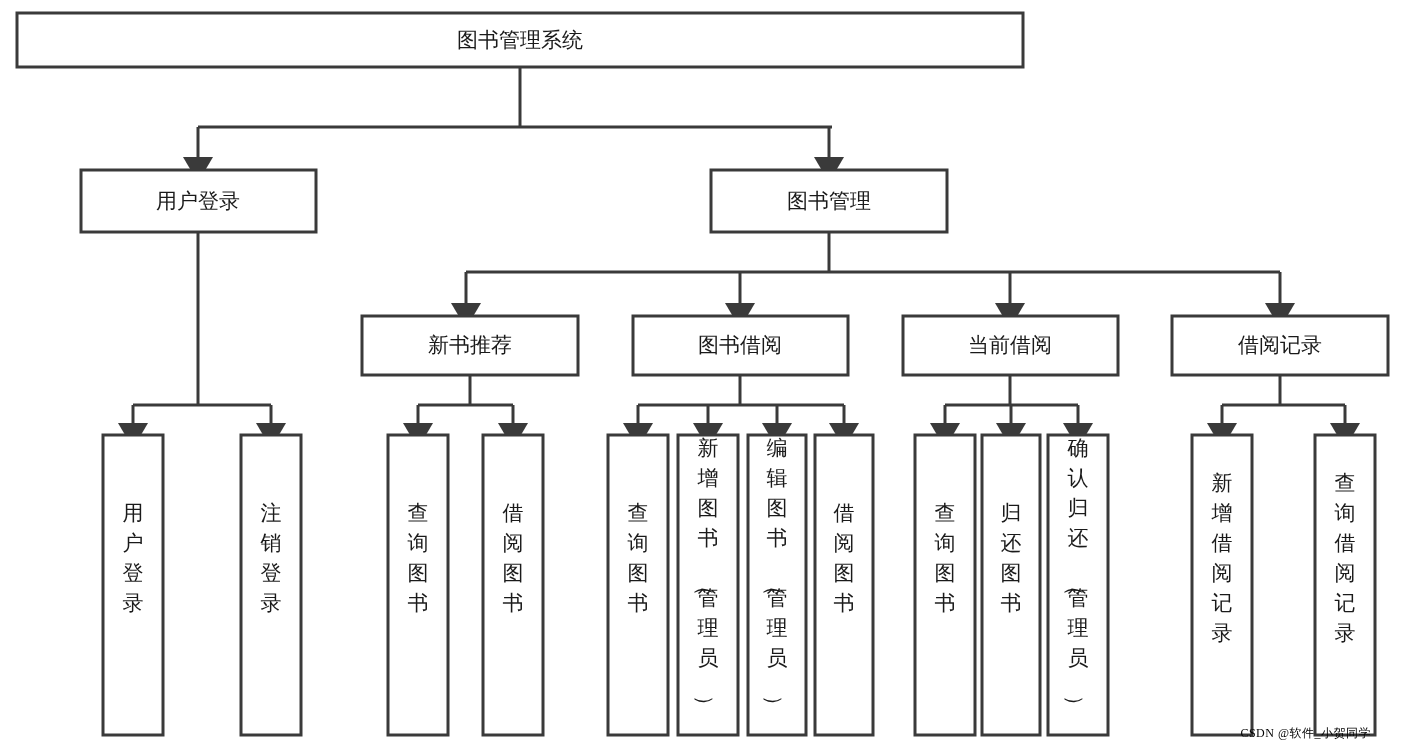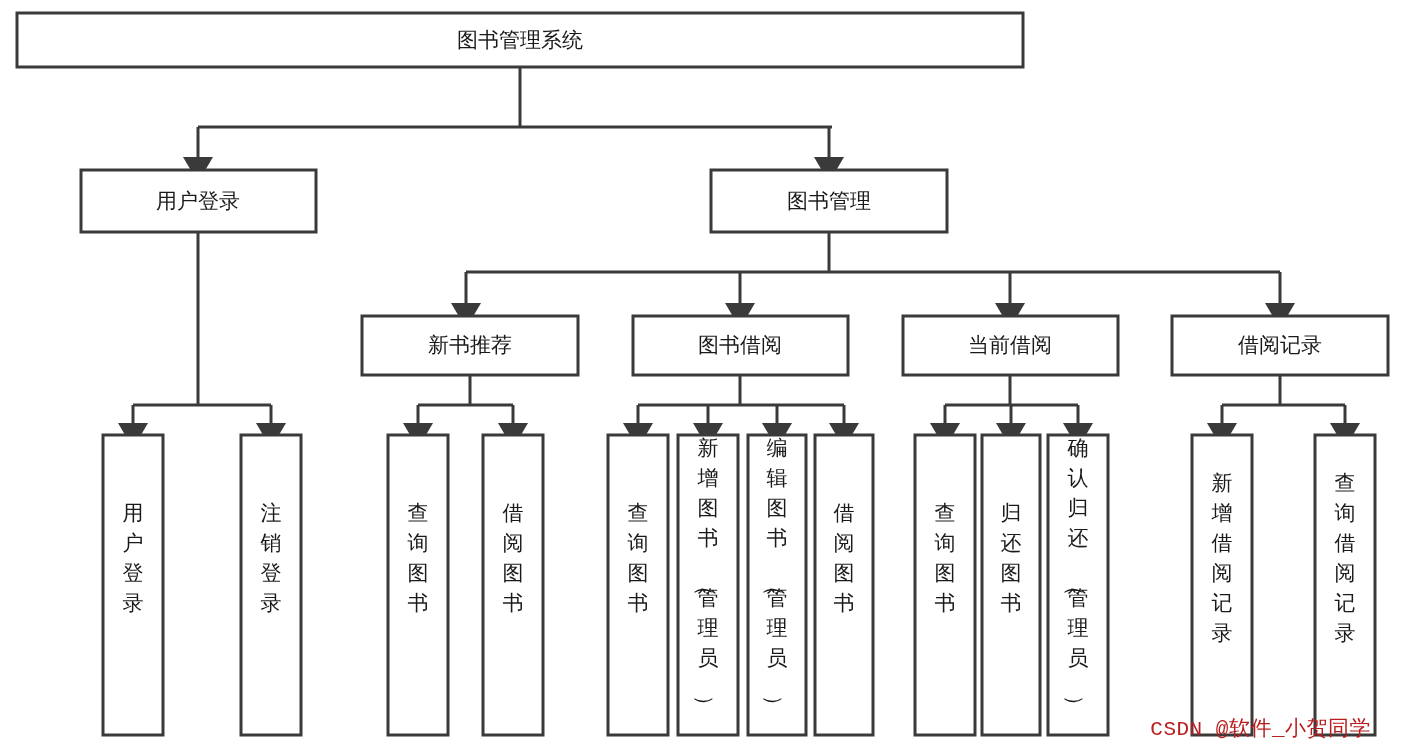--- a/index.html
+++ b/index.html
@@ -14,22 +14,22 @@
   .node-label{
     fill:#1a1a1a;font-family:"Liberation Sans","DejaVu Sans",sans-serif;
     font-size:21px;text-anchor:middle;dominant-baseline:middle;
   }
   .node-label-v{
     fill:#1a1a1a;font-family:"Liberation Sans","DejaVu Sans",sans-serif;
     font-size:21px;text-anchor:middle;
   }
   .watermark{
     position:absolute;right:8px;bottom:5px;
-    color:#b91c1c;font-size:21px;letter-spacing:.5px;
-    font-family:Liberation Mono, monospace;
+    color:#000000;font-size:12px;letter-spacing:.5px;
+    font-family:Liberation Serif, serif;
     white-space:nowrap;user-select:none;
   }
 </style>
 </head>
 <body>
 
 <div id="diagram-root">
 
   <svg id="flow" viewBox="0 0 1405 747" xmlns="http://www.w3.org/2000/svg">
     <defs>

